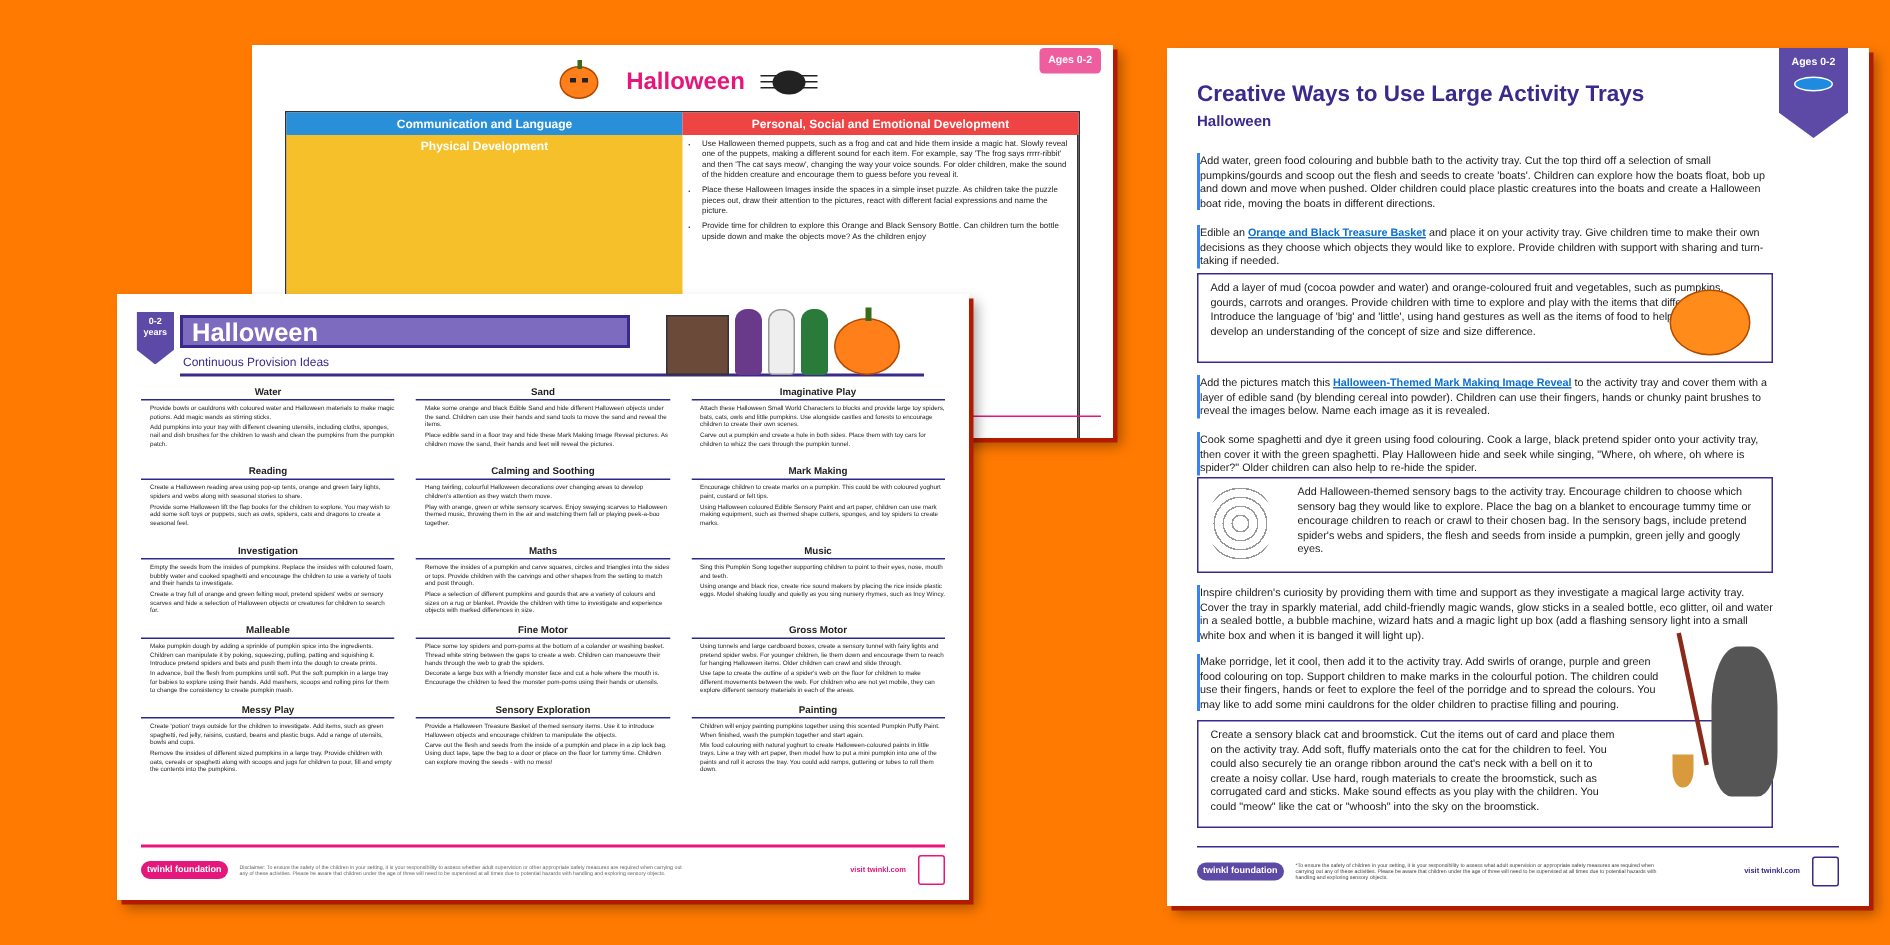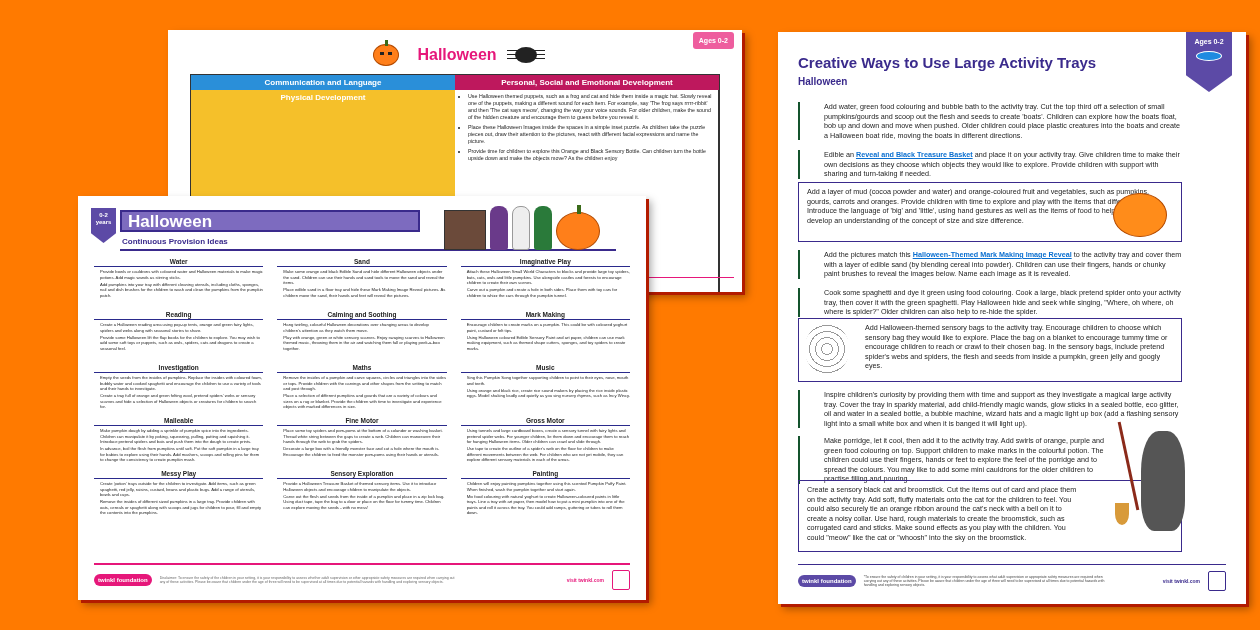--- a/index.html
+++ b/index.html
@@ -25,21 +25,21 @@
   .col-body { border-right: 1px solid #333; padding: 3px 5px; font-size: 5.3px; line-height: 7px; color:#222; height: 210px; }
   .col-body:last-child { border-right: none; }
   .col-body li { margin-left: 8px; margin-bottom: 3px; }
   .link { color: #0a6fd0; text-decoration: underline; font-weight: bold; }
   #back .footer { position:absolute; left: 440px; right: 8px; top: 247px; border-top: 1px solid #e6177a; font-size: 5px; color:#e6177a; font-weight:bold; padding-top: 4px; }
 
   
   #front { left: 78px; top: 196px; width: 568px; height: 404px; }
   #front .badge { position:absolute; left: 13px; top: 12px; width: 25px; height: 35px; background:#5c4aa6; color:#fff; font-size:6px; font-weight:bold; text-align:center; padding-top: 4px; line-height:7px; clip-path: polygon(0 0,100% 0,100% 72%,50% 100%,0 72%); }
   #front .banner { position:absolute; left: 42px; top: 14px; width: 300px; height: 22px; background:#7d6bbf; border: 2px solid #3a2a8c; color:#fff; font-size: 17px; font-weight: bold; padding-left: 6px; line-height: 19px; }
-  #front .subtitle { position:absolute; left: 44px; top: 41px; font-size: 8px; font-weight: bold; color:#3a2a8c; }
+  #front .subtitle { position:absolute; left: 44px; top: 41px; font-size: 8px; font-weight: normal; color:#3a2a8c; }
   #front .rule { position:absolute; left: 42px; right: 30px; top: 53px; height: 2px; background:#3a2a8c; }
   #front .art { position:absolute; left: 366px; top: 6px; width: 182px; height: 48px; display:flex; align-items:flex-end; gap: 4px; }
   .house { width: 42px; height: 40px; background:#6b4a3a; border:1px solid #333; }
   .person { width: 18px; height: 44px; border-radius: 8px 8px 3px 3px; }
   .big-pumpkin { width: 44px; height: 38px; background:#ff7f1a; border-radius: 50%; border: 1px solid #b34a00; position:relative; }
   .big-pumpkin::before { content:""; position:absolute; left: 20px; top:-8px; width:4px; height:9px; background:#3a6b1a; }
   #front .cols { position:absolute; left: 16px; right: 16px; top: 62px; display:grid; grid-template-columns: 1fr 1fr 1fr; column-gap: 14px; }
   .sec-head { font-size: 6.5px; font-weight: bold; text-align:center; color:#222; border-bottom: 1.5px solid #2a2a8c; padding-bottom: 1px; margin-bottom: 2px; }
   .sec ul { font-size: 4.2px; line-height: 5.6px; color:#222; margin-left: 6px; margin-bottom: 4px; }
   .sec li { margin-bottom: 1.5px; }
@@ -49,21 +49,21 @@
   .visit { margin-left:auto; color:#e6177a; font-size: 5px; font-weight:bold; }
   .quality { width: 18px; height: 20px; border:1px solid #e6177a; border-radius: 2px; }
 
   
   #right { left: 778px; top: 32px; width: 468px; height: 572px; }
   #right .h1 { position:absolute; left: 20px; top: 22px; font-size: 15px; font-weight: bold; color:#3a2a8c; }
   #right .h2 { position:absolute; left: 20px; top: 44px; font-size: 10px; font-weight: bold; color:#3a2a8c; }
   #right .ages { position:absolute; right: 14px; top: 0; width: 46px; height: 60px; background:#5c4aa6; color:#fff; font-size: 7px; font-weight:bold; text-align:center; padding-top: 6px; clip-path: polygon(0 0,100% 0,100% 72%,50% 100%,0 72%); }
   #right .ages .tray { width: 26px; height: 10px; background:#1e8be0; border-radius: 50%; margin: 6px auto 0; border: 1px solid #fff; }
   .para { position:absolute; left: 20px; width: 384px; font-size: 7.2px; line-height: 9.6px; color:#222; }
-  .para.bar { border-left: 2px solid #14532d; padding-left: 24px; }
+  .para.bar { border-left: 2px solid #3b82f6; padding-left: 0; }
   .para.box { border: 1.5px solid #3a2a8c; padding: 4px 8px; }
   #right .footer { position:absolute; left: 20px; right: 20px; top: 532px; border-top: 1.5px solid #3a2a8c; padding-top: 6px; display:flex; align-items:center; gap: 8px; font-size: 3.5px; color:#444; }
   #right .twinkl-logo { background:#5c4aa6; }
   #right .visit { color:#3a2a8c; }
   #right .quality { border-color:#3a2a8c; }
   .img-pumpkin { position:absolute; right: 14px; top: 10px; width: 54px; height: 44px; background:#ff8c1a; border-radius: 50%; border: 1px solid #b34a00; }
   .img-web { position:absolute; left: 6px; top: 4px; width: 44px; height: 52px; border-radius: 50%; background: repeating-radial-gradient(circle, #fff 0 5px, #999 5px 6px); }
   .img-cat { position:absolute; right: -10px; top: -60px; width: 70px; height: 120px; }
   .img-cat .cat { position:absolute; right: 6px; top: 10px; width: 44px; height: 100px; background:#555; border-radius: 40% 40% 30% 30%; }
   .img-cat .broom { position:absolute; left: 6px; top: 0; width: 3px; height: 90px; background:#8b2a1a; transform: rotate(-12deg); }
@@ -77,21 +77,21 @@
     <div class="pumpkin">
         <div class="face"></div>
       </div>
     <span class="title">Halloween</span>
     <div class="spider"></div>
   </div>
   <div class="ages">Ages 0-2</div>
 
   <div class="grid3">
     <div class="col-head" style="background:#2a8fd9">Communication and Language</div>
-    <div class="col-head" style="background:#be185d">Personal, Social and Emotional Development</div>
+    <div class="col-head" style="background:#ef4444">Personal, Social and Emotional Development</div>
     <div class="col-head" style="background:#f5c02a">Physical Development</div>
     <div class="col-body">
       <ul>
         <li>Use Halloween themed puppets, such as a frog and cat and hide them inside a magic hat. Slowly reveal one of the puppets, making a different sound for each item. For example, say 'The frog says rrrrr-ribbit' and then 'The cat says meow', changing the way your voice sounds. For older children, make the sound of the hidden creature and encourage them to guess before you reveal it.</li>
         <li>Place these Halloween Images inside the spaces in a simple inset puzzle. As children take the puzzle pieces out, draw their attention to the pictures, react with different facial expressions and name the picture.</li>
         <li>Provide time for children to explore this Orange and Black Sensory Bottle. Can children turn the bottle upside down and make the objects move? As the children enjoy</li>
       </ul>
     </div>
     <div class="col-body">
       <ul>
@@ -245,21 +245,21 @@
 <div class="sheet" id="right">
   <div class="h1">Creative Ways to Use Large Activity Trays</div>
   <div class="h2">Halloween</div>
   <div class="ages">
     <span>Ages 0-2</span>
     <div class="tray"></div>
   </div>
 
   <div class="para bar" style="top:70px">Add water, green food colouring and bubble bath to the activity tray. Cut the top third off a selection of small pumpkins/gourds and scoop out the flesh and seeds to create 'boats'. Children can explore how the boats float, bob up and down and move when pushed. Older children could place plastic creatures into the boats and create a Halloween boat ride, moving the boats in different directions.</div>
   <div class="para bar" style="top:118px">
-    <span>Edible an </span><span class="link">Reveal and Black Treasure Basket</span><span> and place it on your activity tray. Give children time to make their own decisions as they choose which objects they would like to explore. Provide children with support with sharing and turn-taking if needed.</span>
+    <span>Edible an </span><span class="link">Orange and Black Treasure Basket</span><span> and place it on your activity tray. Give children time to make their own decisions as they choose which objects they would like to explore. Provide children with support with sharing and turn-taking if needed.</span>
   </div>
   <div class="para box" style="top:150px; height:60px; ">
     <span>Add a layer of mud (cocoa powder and water) and orange-coloured fruit and vegetables, such as pumpkins, gourds, carrots and oranges. Provide children with time to explore and play with the items that differ in size. Introduce the language of 'big' and 'little', using hand gestures as well as the items of food to help children to develop an understanding of the concept of size and size difference.</span>
     <div class="img-pumpkin"></div>
   </div>
   <div class="para bar" style="top:218px">
     <span>Add the pictures match this </span><span class="link">Halloween-Themed Mark Making Image Reveal</span><span> to the activity tray and cover them with a layer of edible sand (by blending cereal into powder). Children can use their fingers, hands or chunky paint brushes to reveal the images below. Name each image as it is revealed.</span>
   </div>
   <div class="para bar" style="top:256px">Cook some spaghetti and dye it green using food colouring. Cook a large, black pretend spider onto your activity tray, then cover it with the green spaghetti. Play Halloween hide and seek while singing, "Where, oh where, oh where is spider?" Older children can also help to re-hide the spider.</div>
   <div class="para box" style="top:286px; height:64px; padding-left:66px">

